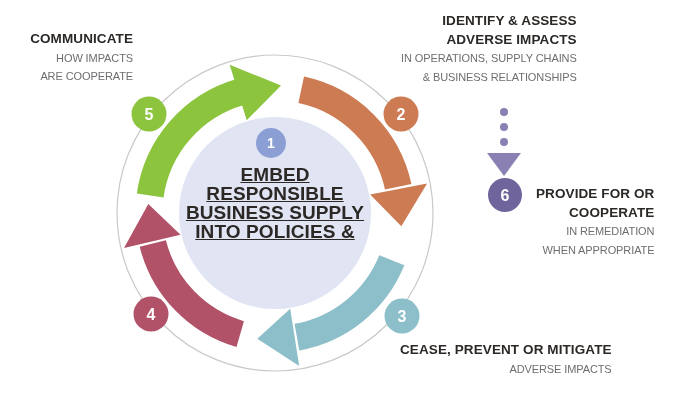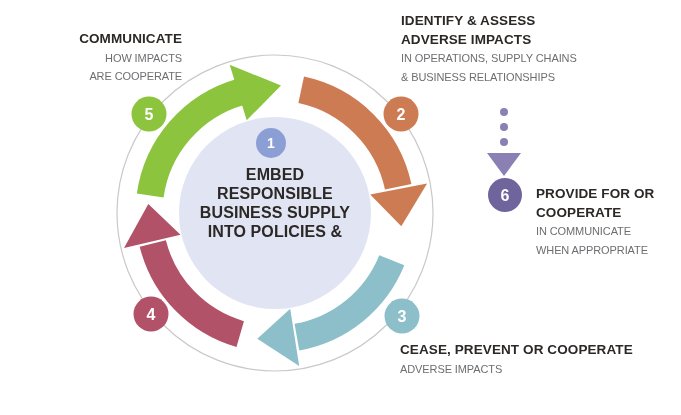--- a/index.html
+++ b/index.html
@@ -18,26 +18,26 @@
   .arc-orange{stroke:var(--orange);}.head-orange{fill:var(--orange);}.badge-orange{fill:var(--orange);}
   .arc-teal{stroke:var(--teal);}    .head-teal{fill:var(--teal);}    .badge-teal{fill:var(--teal);}
   .arc-maroon{stroke:var(--maroon);}.head-maroon{fill:var(--maroon);}.badge-maroon{fill:var(--maroon);}
   .badge-blue{fill:var(--blue);}
   .badge-purple{fill:var(--purple_dark);}
   .dot,.head-purple{fill:var(--purple);}
   .badge-num{fill:#ffffff;font:700 16px "Liberation Sans",sans-serif;text-anchor:middle;}
   .badge-num.small{font-size:14px;}
 
   
-  .label{position:absolute;}
+  .label{position:absolute;text-align:right;}
   .label .b{display:block;font-weight:700;font-size:13.5px;line-height:18.5px;color:var(--heading);letter-spacing:.1px;}
   .label .s{display:block;font-weight:400;font-size:11px;line-height:18.5px;color:var(--subtext);letter-spacing:-.1px;}
   .label.right{text-align:right;}
   .center-text{position:absolute;left:175px;top:165px;width:200px;text-align:center;}
-  .center-text .b{display:block;font-weight:700;font-size:16px;line-height:19px;color:var(--heading);letter-spacing:.1px;}
+  .center-text .b{display:block;font-weight:700;font-size:19px;line-height:19px;color:var(--heading);letter-spacing:.1px;text-decoration:underline;}
 </style>
 </head>
 <body>
 
 <div class="stage">
 
   <svg width="681" height="415" viewBox="0 0 681 415">
 
     <circle class="ring" cx="275" cy="213" r="158"></circle>
 
@@ -88,39 +88,39 @@
     </g>
   </svg>
 
   <div class="center-text">
     <span class="b">EMBED</span>
     <span class="b">RESPONSIBLE</span>
     <span class="b">BUSINESS SUPPLY</span>
     <span class="b">INTO POLICIES &amp;</span>
   </div>
 
-  <div class="label right" style="right:499px;top:30px;">
+  <div class="label right" style="right:548px;top:30px;">
     <span class="b">COMMUNICATE</span>
     <span class="s">HOW IMPACTS</span>
     <span class="s">ARE COOPERATE</span>
   </div>
 
   <div class="label" style="left:401px;top:12px;">
     <span class="b">IDENTIFY &amp; ASSESS</span>
     <span class="b">ADVERSE IMPACTS</span>
     <span class="s">IN OPERATIONS, SUPPLY CHAINS</span>
     <span class="s">&amp; BUSINESS RELATIONSHIPS</span>
   </div>
 
   <div class="label" style="left:536px;top:185px;">
     <span class="b">PROVIDE FOR OR</span>
     <span class="b">COOPERATE</span>
-    <span class="s">IN COMMUNICATE</span>
+    <span class="s">IN REMEDIATION</span>
     <span class="s">WHEN APPROPRIATE</span>
   </div>
 
   <div class="label" style="left:400px;top:341px;">
-    <span class="b">CEASE, PREVENT OR COOPERATE</span>
+    <span class="b">CEASE, PREVENT OR MITIGATE</span>
     <span class="s">ADVERSE IMPACTS</span>
   </div>
 
 
 </div>
 
 </body></html>

